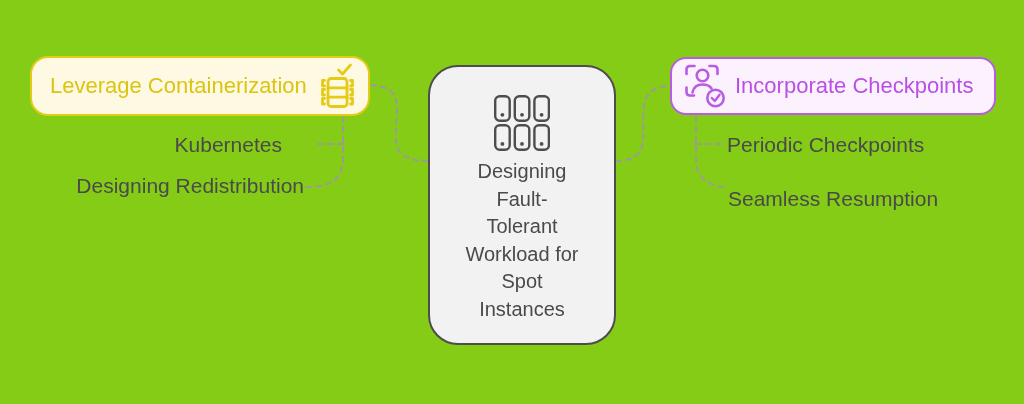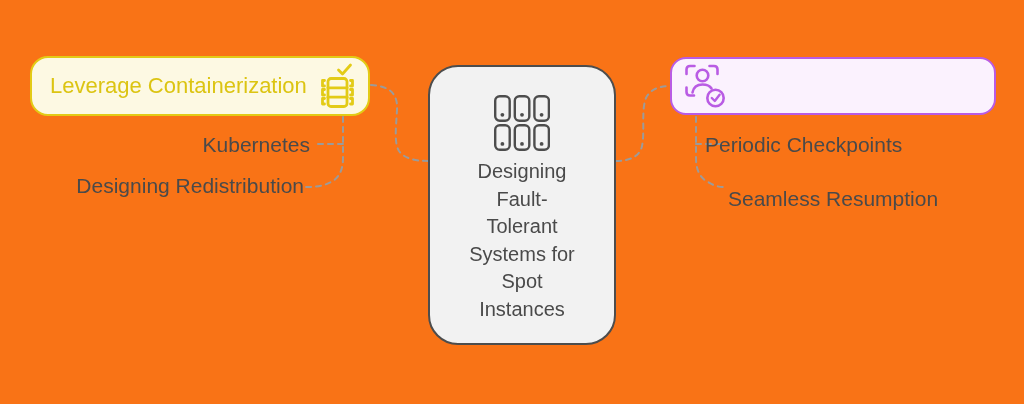--- a/index.html
+++ b/index.html
@@ -1,20 +1,20 @@
 <!DOCTYPE html>
 <html><head>
 <meta charset="utf-8">
 <style>
   html, body { margin: 0; padding: 0; background: #ffffff; }
   .canvas {
     position: relative;
     width: 1024px;
     height: 404px;
-    background: #f97316;
+    background: #84cc16;
     overflow: hidden;
     font-family: "Liberation Sans", sans-serif;
   }
   .connectors {
     position: absolute;
     inset: 0;
     width: 1024px;
     height: 404px;
     z-index: 1;
   }
@@ -71,23 +71,23 @@
     color: #4a4a4a;
   }
   .leaf {
     position: absolute;
     z-index: 2;
     font-size: 21px;
     color: #4a4a4a;
     white-space: nowrap;
     line-height: 24px;
   }
-  .leaf-kubernetes { right: 714px; top: 133px; }
+  .leaf-kubernetes { right: 742px; top: 133px; }
   .leaf-workload   { right: 720px; top: 174px; }
-  .leaf-periodic   { left: 705px; top: 133px; text-align: right; }
+  .leaf-periodic   { left: 727px; top: 133px; text-align: right; }
   .leaf-seamless   { left: 728px; top: 187px; }
   .icon { display: inline-flex; flex: 0 0 auto; }
 </style>
 </head>
 <body>
 
 <div class="canvas">
 
   <svg class="connectors" viewBox="0 0 1024 404" aria-hidden="true">
     <path d="M 371 85 C 390 86 398 94 397 110 C 396 128 394 143 399 151 C 404 158 414 161 428 161"></path>
@@ -135,37 +135,38 @@
         <g fill="#4d4d4d">
           <circle cx="8.4" cy="19.8" r="1.9"></circle>
           <circle cx="28.0" cy="19.8" r="1.9"></circle>
           <circle cx="47.6" cy="19.8" r="1.9"></circle>
           <circle cx="8.4" cy="48.9" r="1.9"></circle>
           <circle cx="28.0" cy="48.9" r="1.9"></circle>
           <circle cx="47.6" cy="48.9" r="1.9"></circle>
         </g>
       </svg>
     </span>
-    <div class="center-title">Designing Fault-Tolerant Systems for Spot Instances</div>
+    <div class="center-title">Designing Fault-Tolerant Workload for Spot Instances</div>
   </div>
 
   <div class="node node-right">
     <span class="icon">
       <svg width="42" height="46" viewBox="0 0 42 46">
         <g fill="none" stroke="#b95ce4" stroke-width="2.6" stroke-linecap="round" stroke-linejoin="round">
           <path d="M2.5 11 V6.5 Q2.5 3 6 3 H10.5"></path>
           <path d="M25.5 3 H30 Q33.5 3 33.5 6.5 V11"></path>
           <path d="M2.5 24.5 V29 Q2.5 32.5 6 32.5 H10"></path>
           <circle cx="18.5" cy="12.5" r="5.8"></circle>
           <path d="M8.5 29.5 Q10 21.5 18.5 21.5 Q25 21.5 27.5 25.5"></path>
         </g>
         <g>
           <circle cx="31.5" cy="35" r="8.2" fill="#fbf2fe" stroke="#b95ce4" stroke-width="2.6"></circle>
           <path d="M27.8 35 L30.8 38 L35.6 31.8" fill="none" stroke="#b95ce4" stroke-width="2.4" stroke-linecap="round" stroke-linejoin="round"></path>
         </g>
       </svg>
     </span>
+    <span class="node-title">Incorporate Checkpoints</span>
   </div>
 
   <div class="leaf leaf-periodic">Periodic Checkpoints</div>
   <div class="leaf leaf-seamless">Seamless Resumption</div>
 
 </div>
 
 </body></html>

